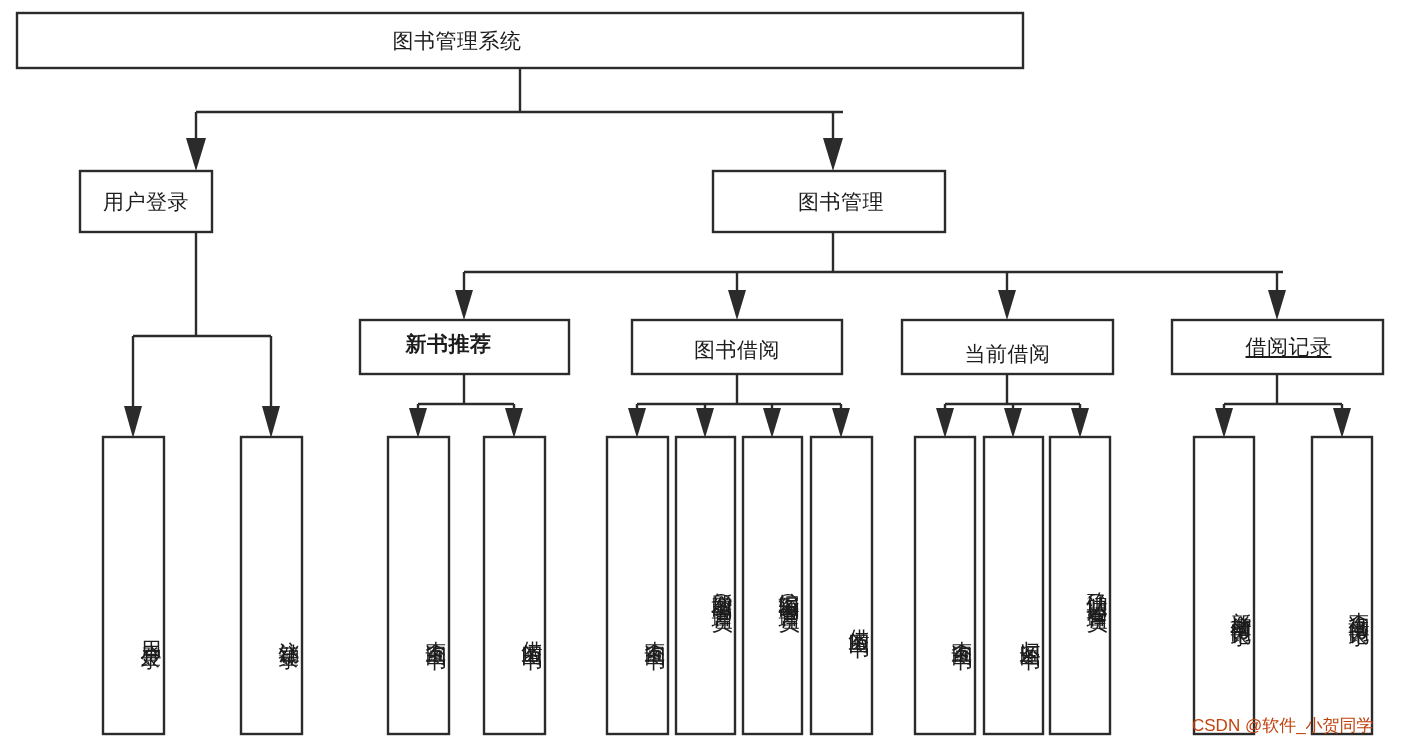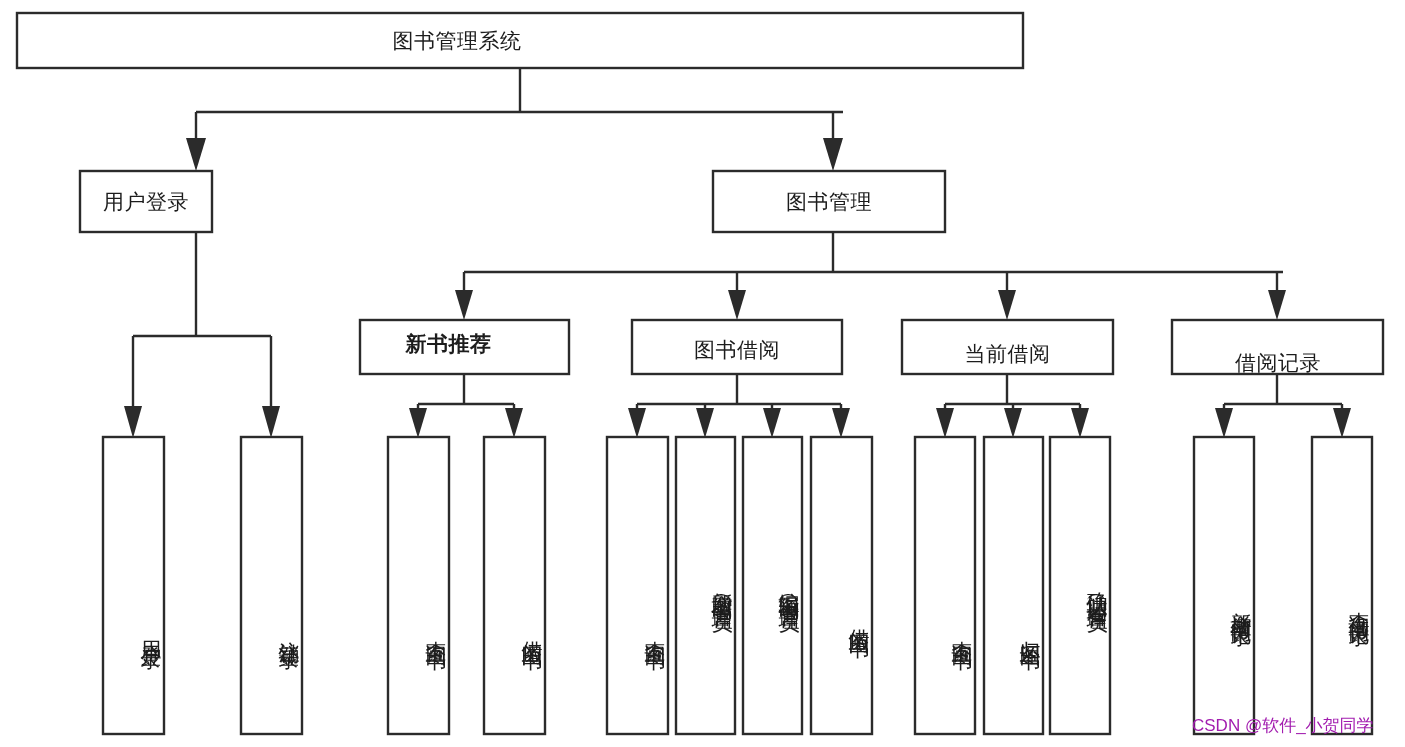--- a/index.html
+++ b/index.html
@@ -65,21 +65,21 @@
     align-items: flex-start;
     justify-content: center;
     padding-top: 4px;
     box-sizing: border-box;
   }
   .node-label.vertical.top-aligned {
     padding-top: 2px;
   }
   .watermark {
     position: absolute;
-    color: #a21caf;
+    color: #c2410c;
     font-size: 17px;
     font-family: "Liberation Sans", "DejaVu Sans", sans-serif;
     white-space: nowrap;
     user-select: none;
   }
 </style>
 </head>
 <body>
 
 <div id="diagram-root">
@@ -180,26 +180,26 @@
     <rect class="node-box" x="915" y="437" width="60" height="297"></rect>
     <rect class="node-box" x="984" y="437" width="59" height="297"></rect>
     <rect class="node-box" x="1050" y="437" width="60" height="297"></rect>
     <rect class="node-box" x="1194" y="437" width="60" height="297"></rect>
     <rect class="node-box" x="1312" y="437" width="60" height="297"></rect>
   </svg>
 
   <div class="node-label horizontal" style="left:17px; top:13px; width:880px; height:55px;">图书管理系统</div>
 
   <div class="node-label horizontal" style="left:80px; top:171px; width:132px; height:61px;">用户登录</div>
-  <div class="node-label horizontal" style="left:713px; top:171px; width:232px; height:61px;">图书管理</div>
+  <div class="node-label horizontal" style="left:713px; top:171px; width:232px; height:61px;padding-left:12px;">图书管理</div>
 
   <div class="node-label horizontal" style="left:344px; top:320px; width:209px; height:48px;font-weight:bold;">新书推荐</div>
   <div class="node-label horizontal" style="left:632px; top:320px; width:210px; height:60px;">图书借阅</div>
   <div class="node-label horizontal" style="left:902px; top:320px; width:211px; height:68px;">当前借阅</div>
-  <div class="node-label horizontal" style="left:1172px; top:336px; width:212px; height:54px;">借阅记录</div>
+  <div class="node-label horizontal" style="left:1172px; top:320px; width:233px; height:54px;text-decoration:underline;">借阅记录</div>
 
   <div class="node-label vertical" style="left:103px; top:522px; width:61px; height:212px;">用户登录</div>
   <div class="node-label vertical" style="left:241px; top:522px; width:61px; height:212px;">注销登录</div>
   <div class="node-label vertical" style="left:388px; top:522px; width:61px; height:212px;">查询图书</div>
   <div class="node-label vertical" style="left:484px; top:522px; width:61px; height:212px;">借阅图书</div>
   <div class="node-label vertical" style="left:607px; top:522px; width:61px; height:212px;">查询图书</div>
   <div class="node-label vertical top-aligned" style="left:676px; top:441px; width:59px; height:293px;">新增图书（管理员）</div>
   <div class="node-label vertical top-aligned" style="left:743px; top:441px; width:59px; height:293px;">编辑图书（管理员）</div>
   <div class="node-label vertical" style="left:811px; top:498px; width:61px; height:236px;">借阅图书</div>
   <div class="node-label vertical" style="left:915px; top:522px; width:60px; height:212px;">查询图书</div>

